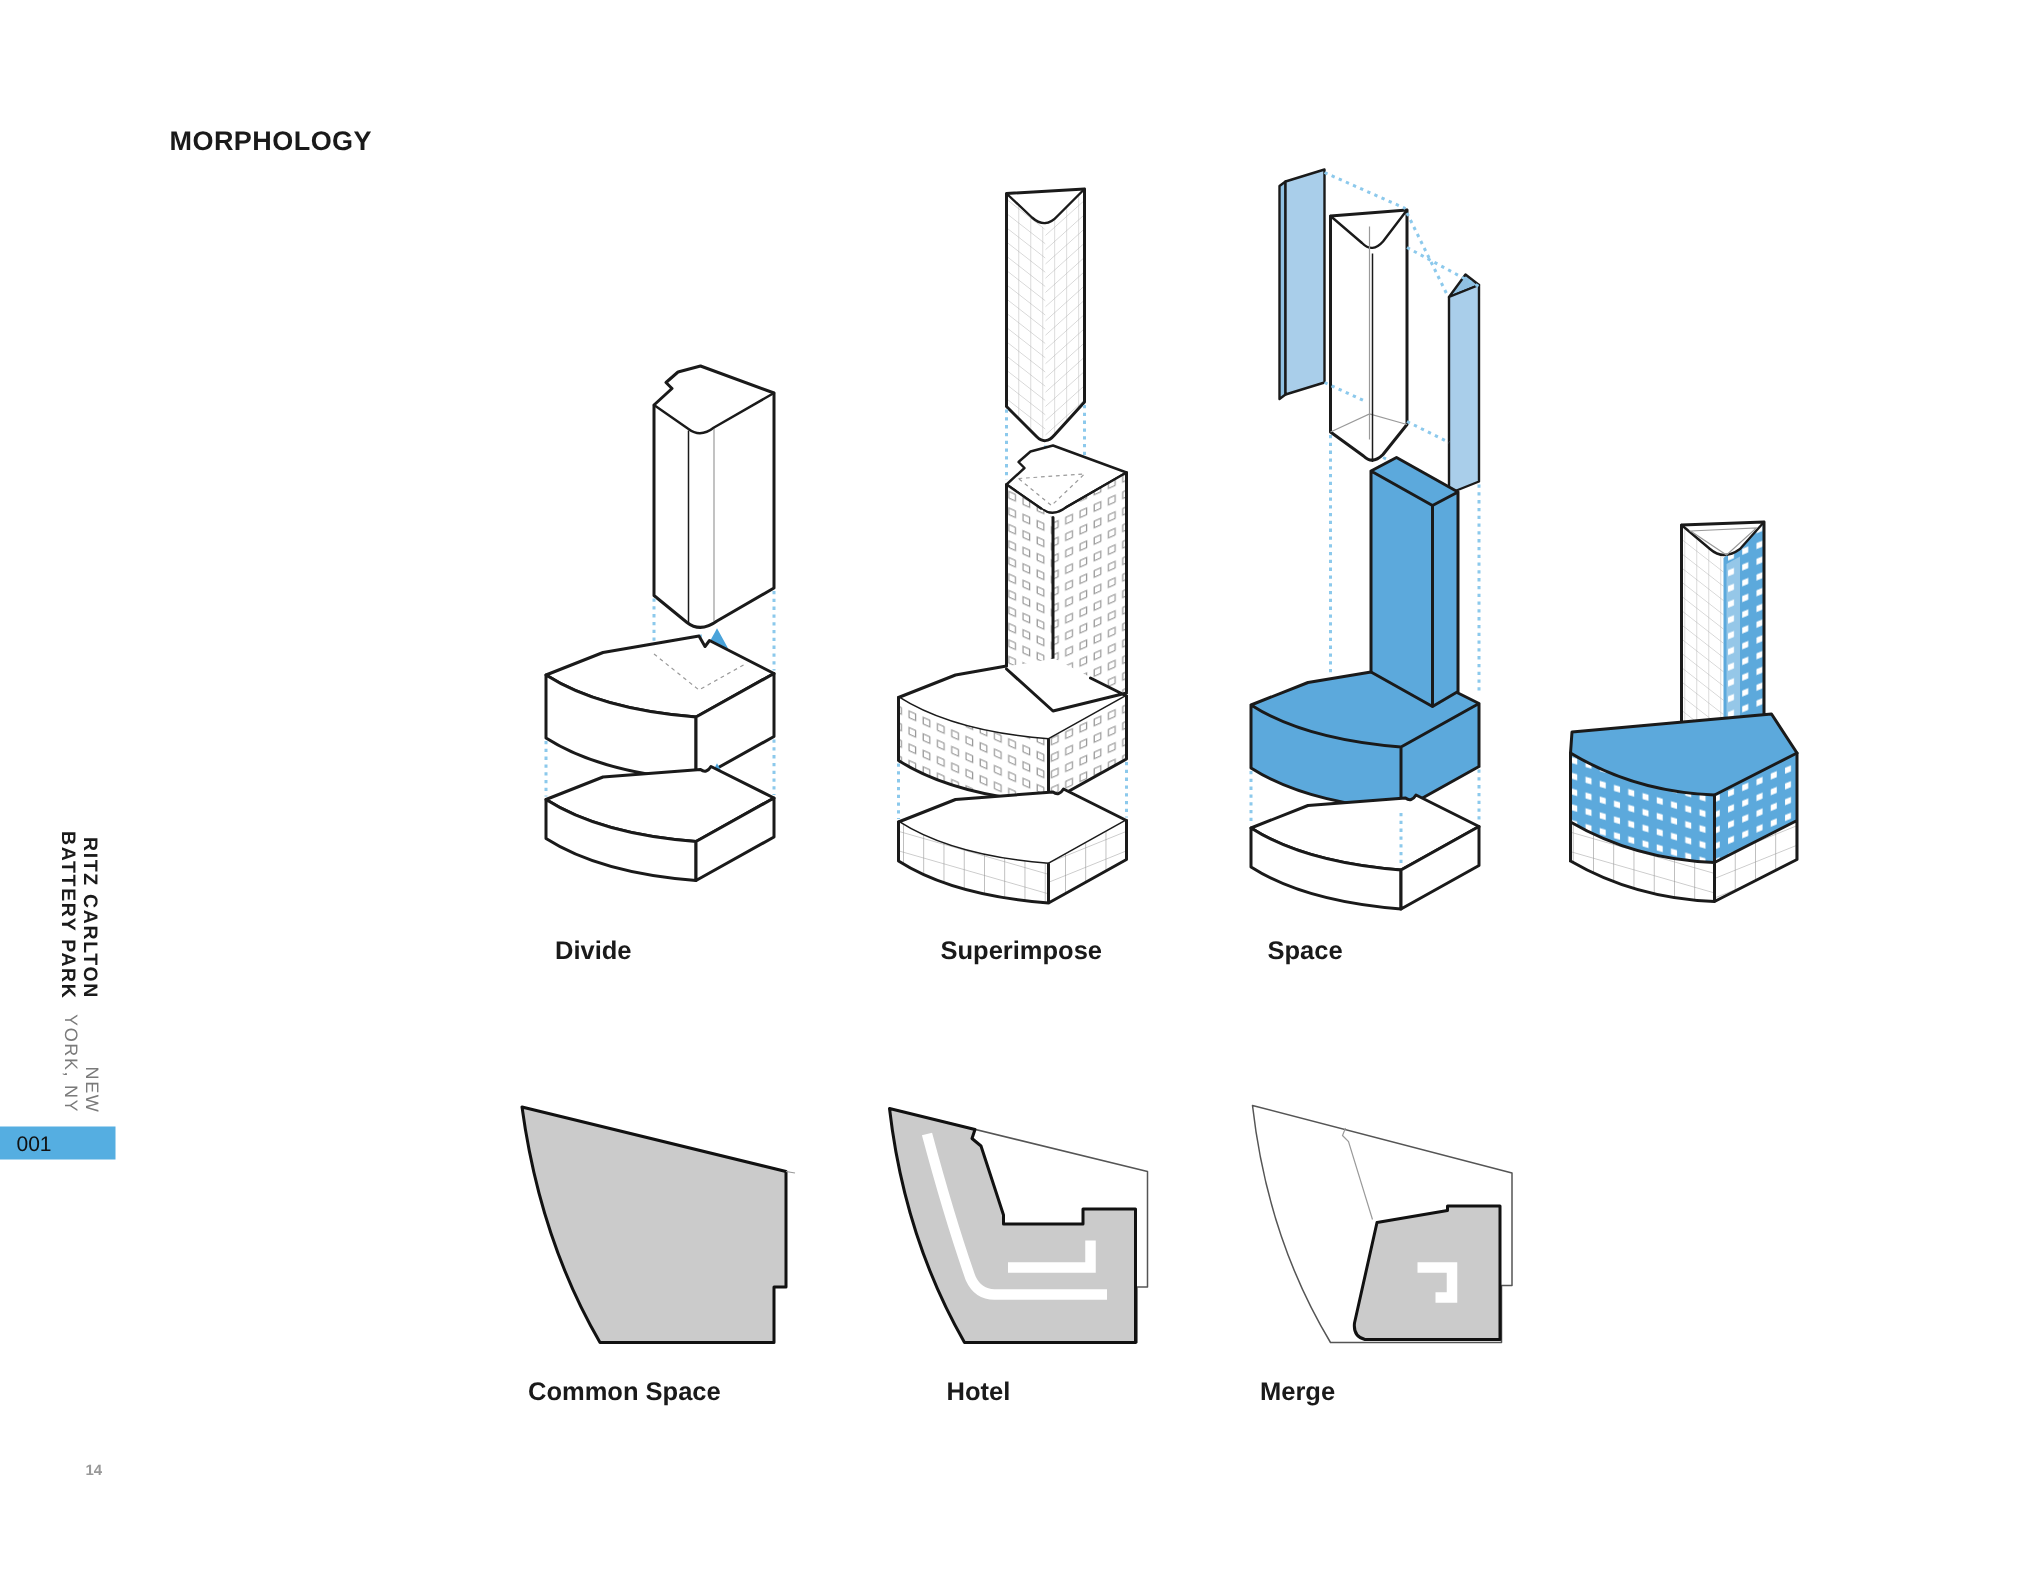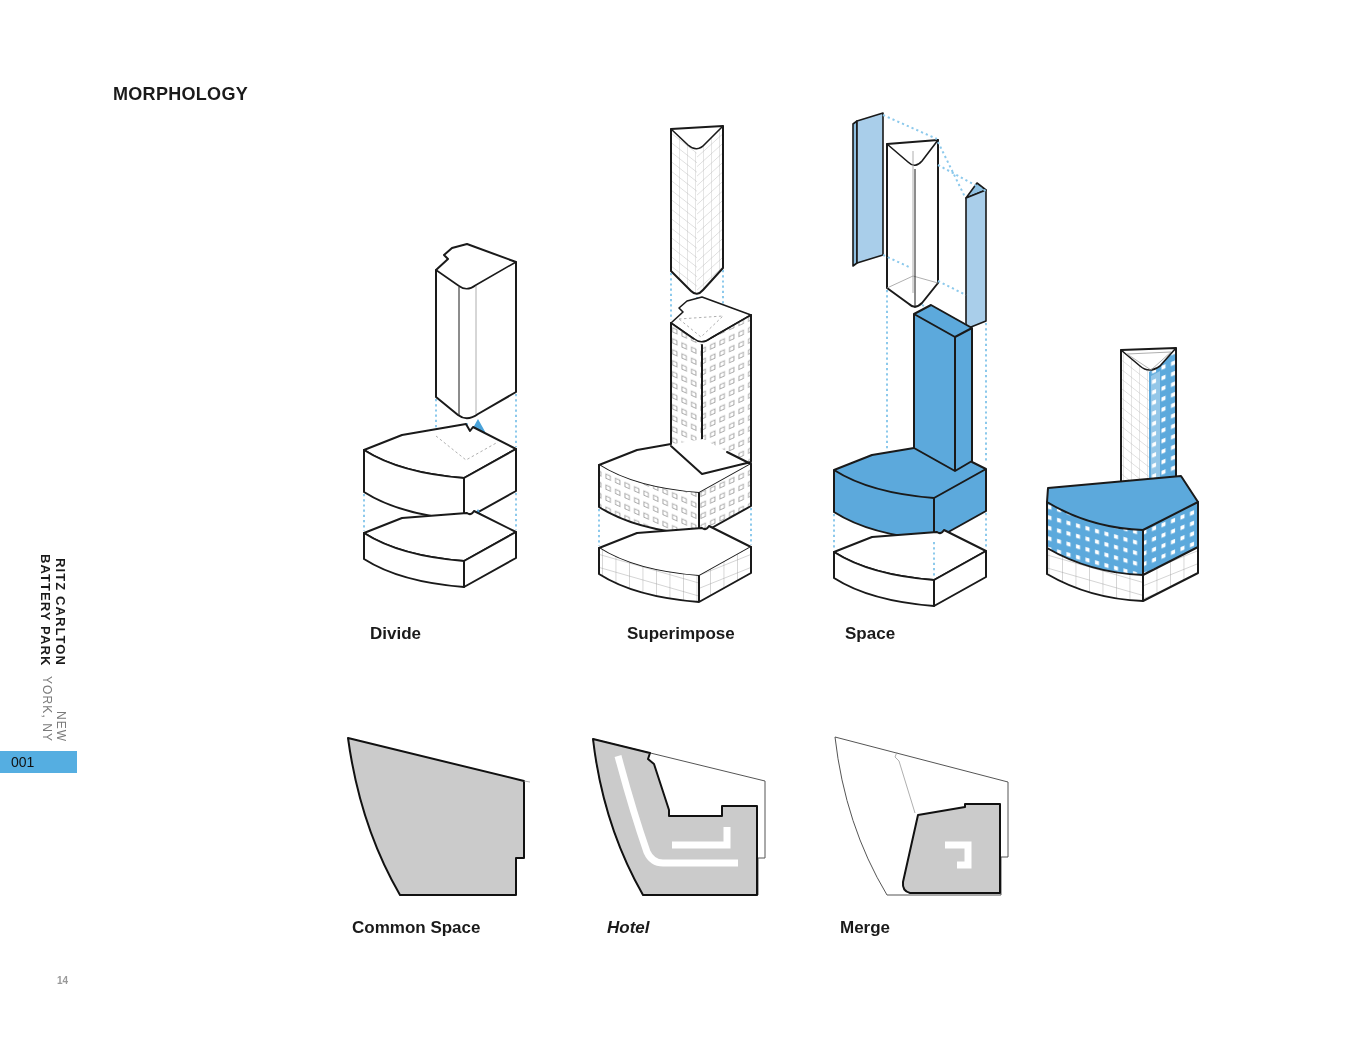--- a/index.html
+++ b/index.html
@@ -226,16 +226,16 @@
   </svg>
 
   <svg class="abs" style="left:815px;top:720px;" width="220" height="190" viewBox="0 0 220 190">
     <path class="planthin" d="M20,17 L193,62 L193,137 L186,137 L186,175 L72,175 Q30,105 20,17 Z"></path>
     <path class="thin" d="M82,32 L80,37 L84,41 L100,93" stroke="#555"></path>
     <path class="plangray" d="M103,95 L150,87 L150,84 L185,84 L185,173 L95,173 Q87,171 88,162 L103,95 Z"></path>
     <path class="corridor" d="M130,125 L153,125 L153,145 L142,145"></path>
   </svg>
 
   <div class="abs diagram-label" style="left:352px;top:918px;width:160px;">Common Space</div>
-  <div class="abs diagram-label" style="left:607px;top:918px;width:120px;font-style:italic;">Hotel</div>
+  <div class="abs diagram-label" style="left:631px;top:918px;width:120px;">Hotel</div>
   <div class="abs diagram-label" style="left:840px;top:918px;width:120px;">Merge</div>
 
 </div>
 
 </body></html>

